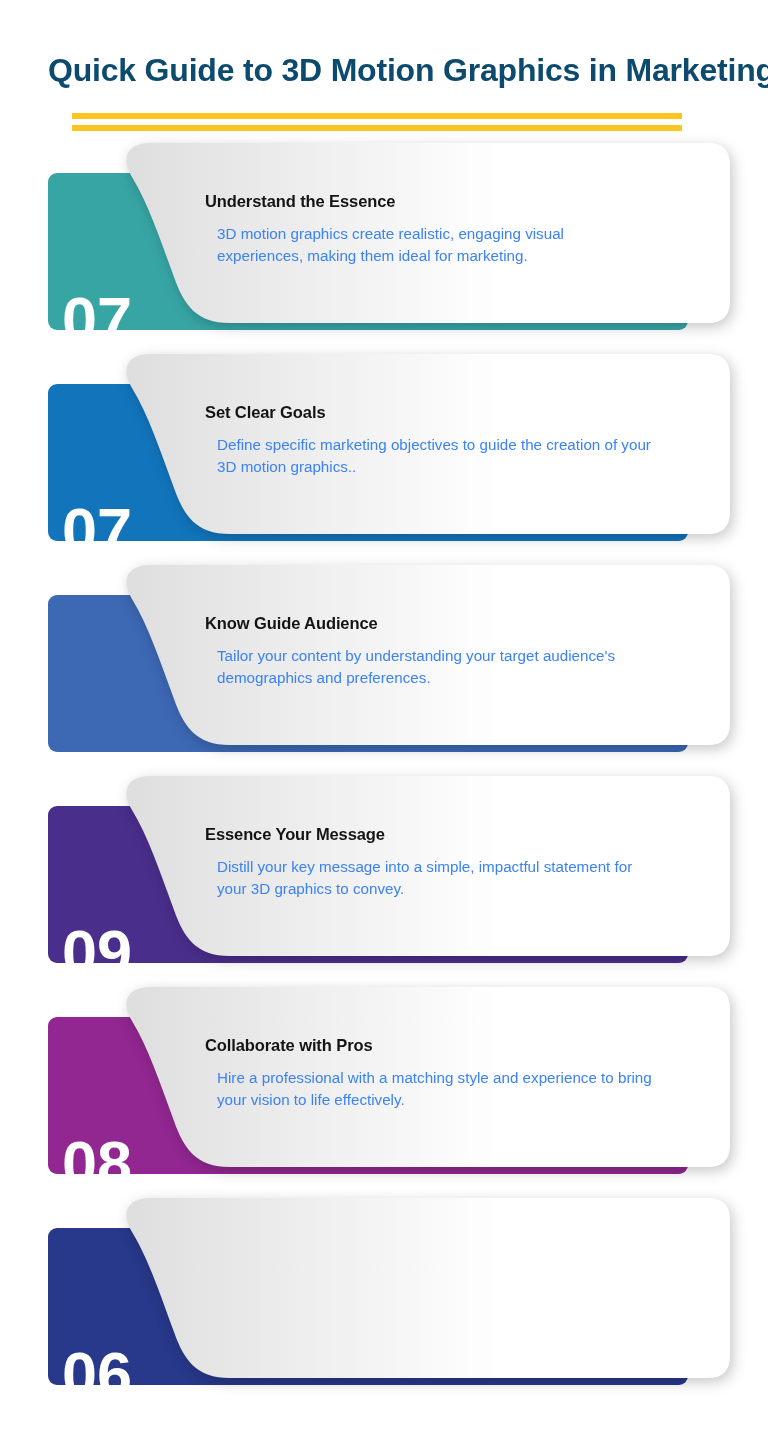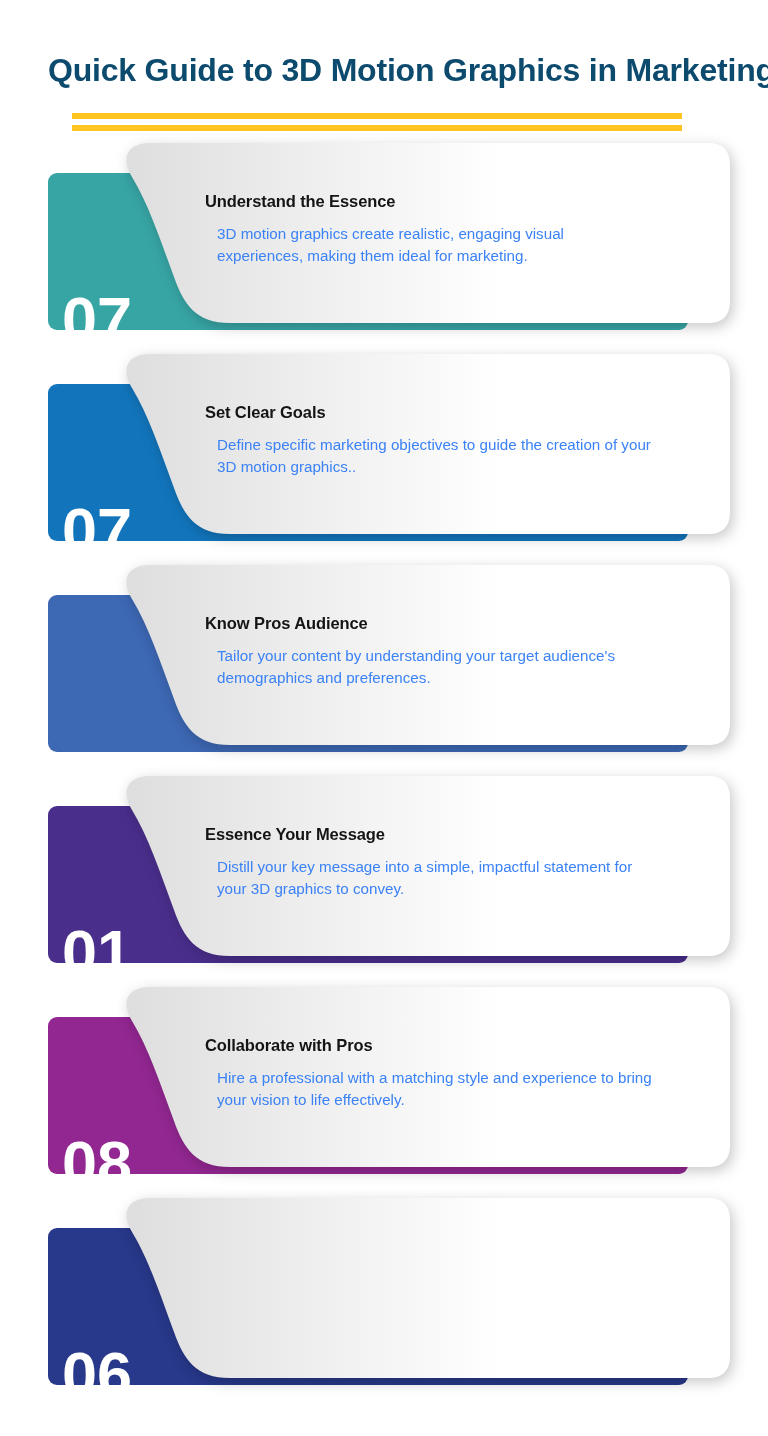--- a/index.html
+++ b/index.html
@@ -189,39 +189,39 @@
             <linearGradient id="faceGrad2" x1="0" y1="0" x2="1" y2="0">
               <stop offset="0%" stop-color="#DEDEDE"></stop>
               <stop offset="62%" stop-color="#FFFFFF"></stop>
               <stop offset="100%" stop-color="#FFFFFF"></stop>
             </linearGradient>
           </defs>
           <path d="M 32 0 L 590 0 Q 612 0 612 22 L 612 158 Q 612 180 590 180 L 112 180 C 78 180 66 162 56 134 C 42 96 30 60 14 34 C 2 14 10 0 32 0 Z" fill="url(#faceGrad2)"></path>
         </svg>
       </div>
       <div class="card-text">
-        <div class="card-heading">Know Pros Audience</div>
+        <div class="card-heading">Know Guide Audience</div>
         <div class="card-body">Tailor your content by understanding your target audience's demographics and preferences.</div>
       </div>
     </div>
     <div class="card">
       <div class="card-panel" style="background: rgb(74, 46, 140);"></div>
       <div class="card-face">
         <svg viewBox="0 0 612 180" preserveAspectRatio="none">
           <defs>
             <linearGradient id="faceGrad3" x1="0" y1="0" x2="1" y2="0">
               <stop offset="0%" stop-color="#DEDEDE"></stop>
               <stop offset="62%" stop-color="#FFFFFF"></stop>
               <stop offset="100%" stop-color="#FFFFFF"></stop>
             </linearGradient>
           </defs>
           <path d="M 32 0 L 590 0 Q 612 0 612 22 L 612 158 Q 612 180 590 180 L 112 180 C 78 180 66 162 56 134 C 42 96 30 60 14 34 C 2 14 10 0 32 0 Z" fill="url(#faceGrad3)"></path>
         </svg>
       </div>
-      <div class="card-number">01</div>
+      <div class="card-number">09</div>
       <div class="card-text">
         <div class="card-heading">Essence Your Message</div>
         <div class="card-body">Distill your key message into a simple, impactful statement for your 3D graphics to convey.</div>
       </div>
     </div>
     <div class="card">
       <div class="card-panel" style="background: rgb(146, 39, 145);"></div>
       <div class="card-face">
         <svg viewBox="0 0 612 180" preserveAspectRatio="none">
           <defs>

